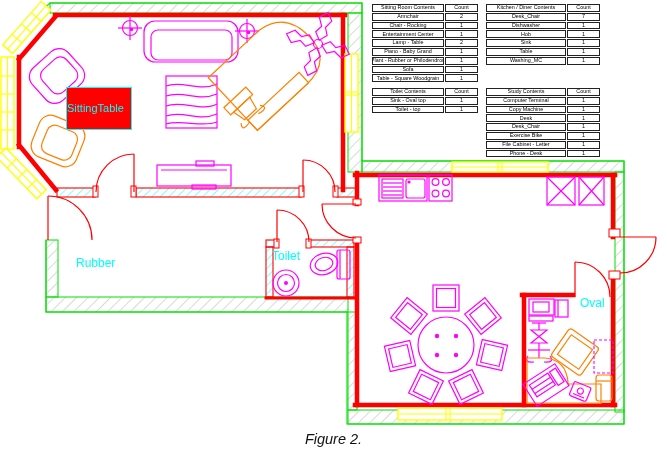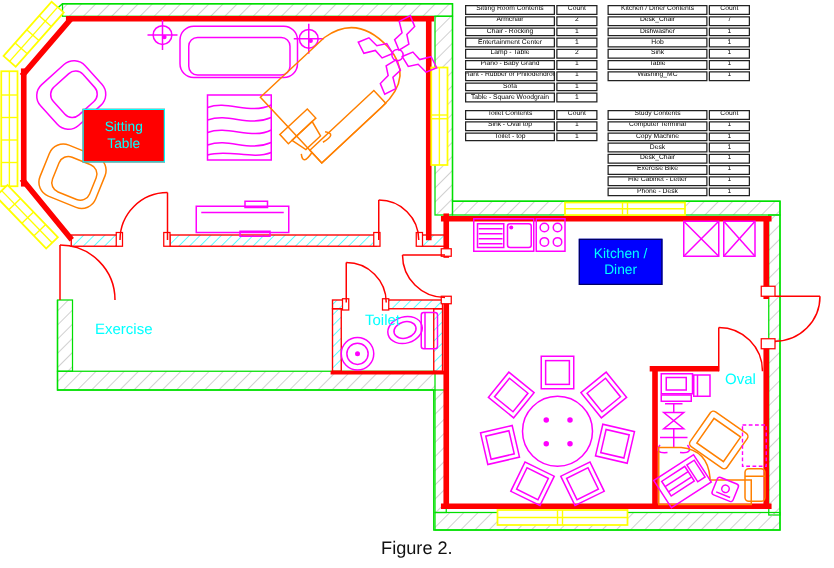--- a/index.html
+++ b/index.html
@@ -20,46 +20,46 @@
   .keyline{stroke:var(--furniture-secondary,#ff8000);stroke-width:1}
   .st-win{stroke:var(--window,#ff0);stroke-width:1.4;fill:#fff}
   .st-winl{stroke:var(--window,#ff0);stroke-width:1.1;fill:none}
   .fm{stroke:var(--furniture-primary,#f0f);stroke-width:1.2;fill:none}
   .fmf{fill:var(--furniture-primary,#f0f);stroke:none}
   .fo{stroke:var(--furniture-secondary,#ff8000);stroke-width:1.2;fill:none}
   .fm-dash{stroke:var(--furniture-primary,#f0f);stroke-width:1.1;fill:none;stroke-dasharray:3 2}
 
   
   .roomlabel{position:absolute;color:var(--label-text,#0ff);font-size:12px;line-height:1.1;}
-  .boxlabel{display:flex;flex-direction:column;align-items:center;justify-content:center;
+  .boxlabel{display:flex;flex-direction:row;align-items:center;
             text-align:center;font-size:11px;}
   #lbl-sitting{left:66px;top:87px;width:64px;height:41px;background:var(--sitting-label-bg,#f00);
                border:1px solid var(--label-text,#0ff);}
   #lbl-kitchen{left:463px;top:191px;width:65px;height:35px;background:var(--kitchen-label-bg,#00f);
                border:1px solid #000066;}
   #lbl-hallway{left:76px;top:257px;}
-  #lbl-toilet{left:272px;top:250px;padding-left:20px;}
+  #lbl-toilet{left:272px;top:250px;}
   #lbl-study{left:580px;top:297px;}
 
   
   #tables{position:absolute;left:0;top:0;width:667px;height:170px;}
   .tbl{position:absolute;}
   .tbl0{left:372px;top:4px;width:106px}
   .tbl1{left:486px;top:4px;width:114px}
   .tbl2{left:372px;top:88px;width:106px}
   .tbl3{left:486px;top:88px;width:114px}
   .trow{display:flex;gap:1px;margin-bottom:1px;height:7.8px}
   .tc{border:1px solid var(--table-border,#222);box-sizing:border-box;background:#fff;
       display:flex;align-items:center;justify-content:center;
       font-size:5.4px;line-height:1;white-space:nowrap;overflow:hidden;color:#000;}
   .tname{flex:1}
   .tcount{width:33px}
 
   #caption{position:absolute;left:0;top:431px;width:667px;text-align:center;
-           font-size:14.5px;color:#111;}
+           font-style:italic;font-size:14.5px;color:#111;}
 </style>
 </head>
 <body>
 
 <div id="stage">
 
   <svg width="667" height="427" viewBox="0 0 667 427">
     <defs>
       <pattern id="hatchG" width="8" height="8" patternUnits="userSpaceOnUse" patternTransform="rotate(45)">
         <line x1="0" y1="0" x2="0" y2="8" class="hgl"></line>
@@ -386,25 +386,21 @@
         <rect class="fo" x="596" y="375" width="16" height="26" rx="3"></rect>
         <line class="fo" x1="596" y1="381" x2="612" y2="381"></line>
       </g>
     </g>
   </svg>
 
   <div class="roomlabel boxlabel" id="lbl-sitting">
     <span>Sitting</span>
     <span>Table</span>
   </div>
-  <div class="roomlabel boxlabel" id="lbl-kitchen">
-    <span>Kitchen /</span>
-    <span>Diner</span>
-  </div>
-  <div class="roomlabel" id="lbl-hallway">Exercise</div>
+  <div class="roomlabel" id="lbl-hallway">Rubber</div>
   <div class="roomlabel" id="lbl-toilet">Toilet</div>
   <div class="roomlabel" id="lbl-study">Oval</div>
 
   <div id="tables">
       <div class="tbl tbl0">
         <div class="trow thead">
           <div class="tc tname">Sitting Room Contents</div>
           <div class="tc tcount">Count</div>
         </div>
         <div class="trow">

